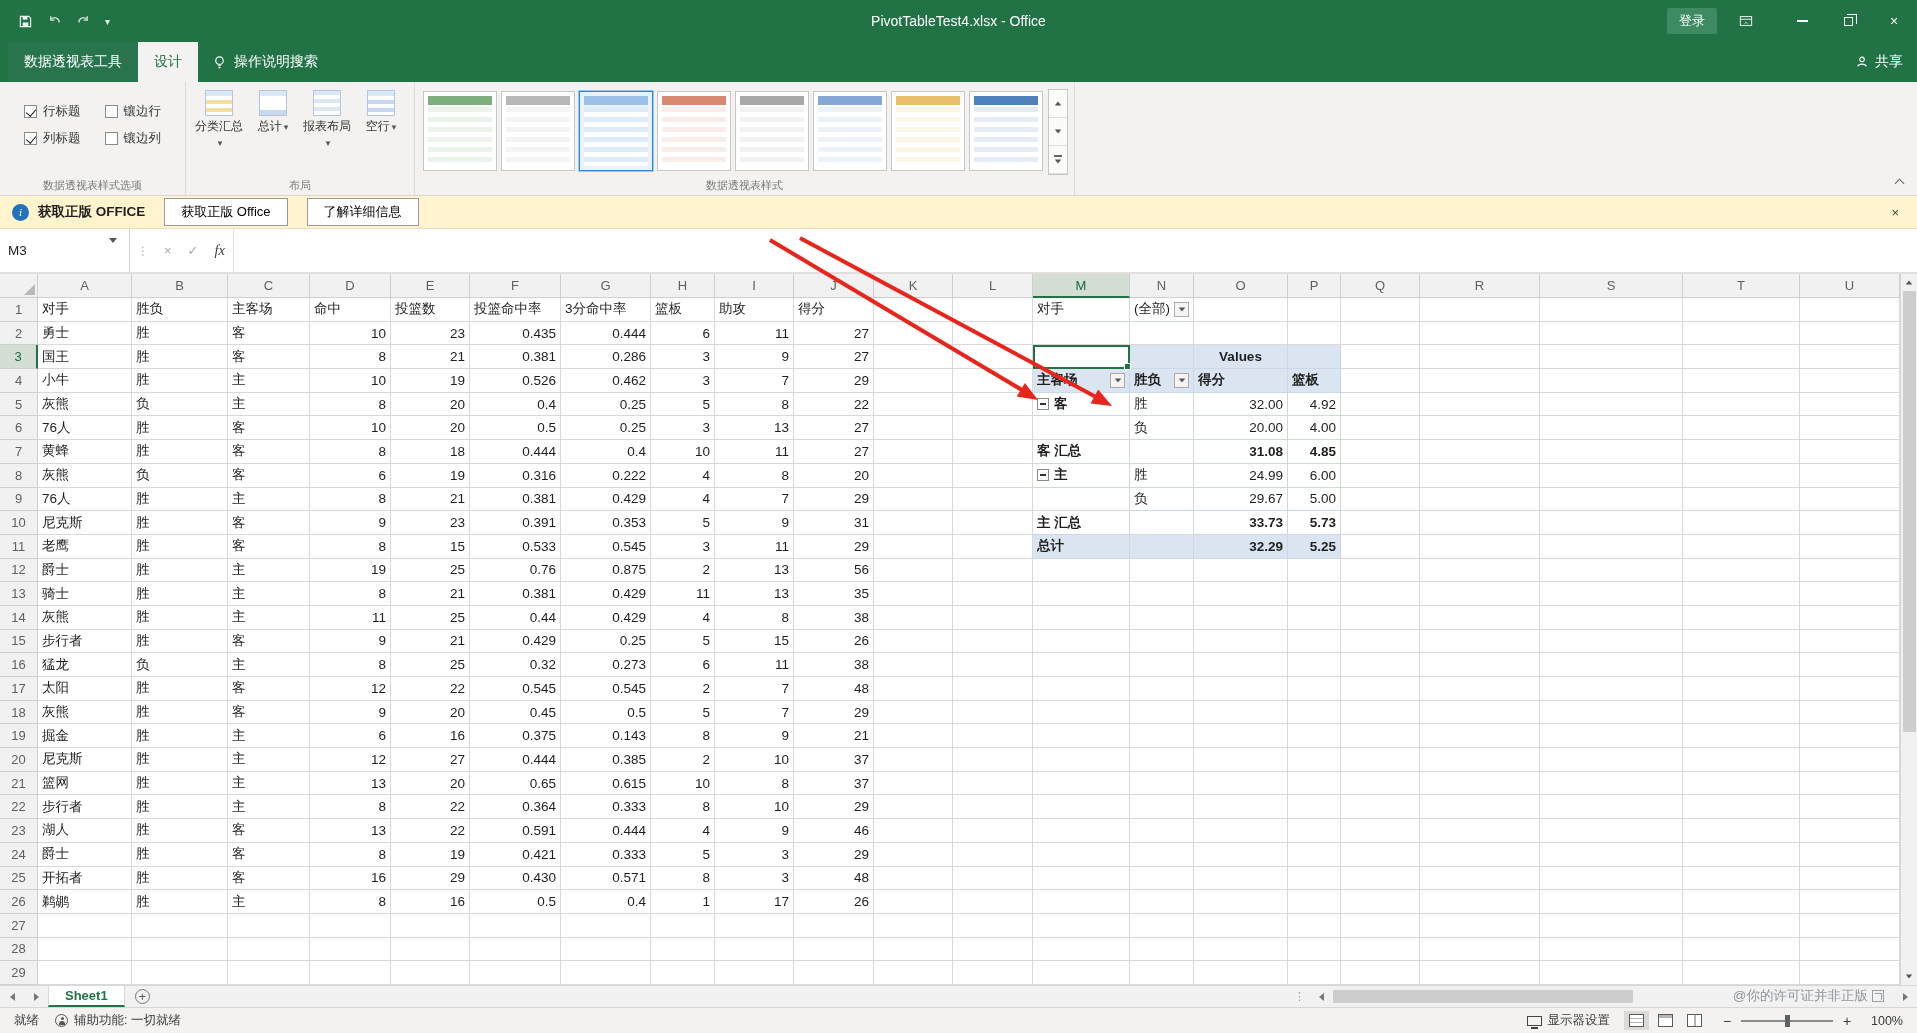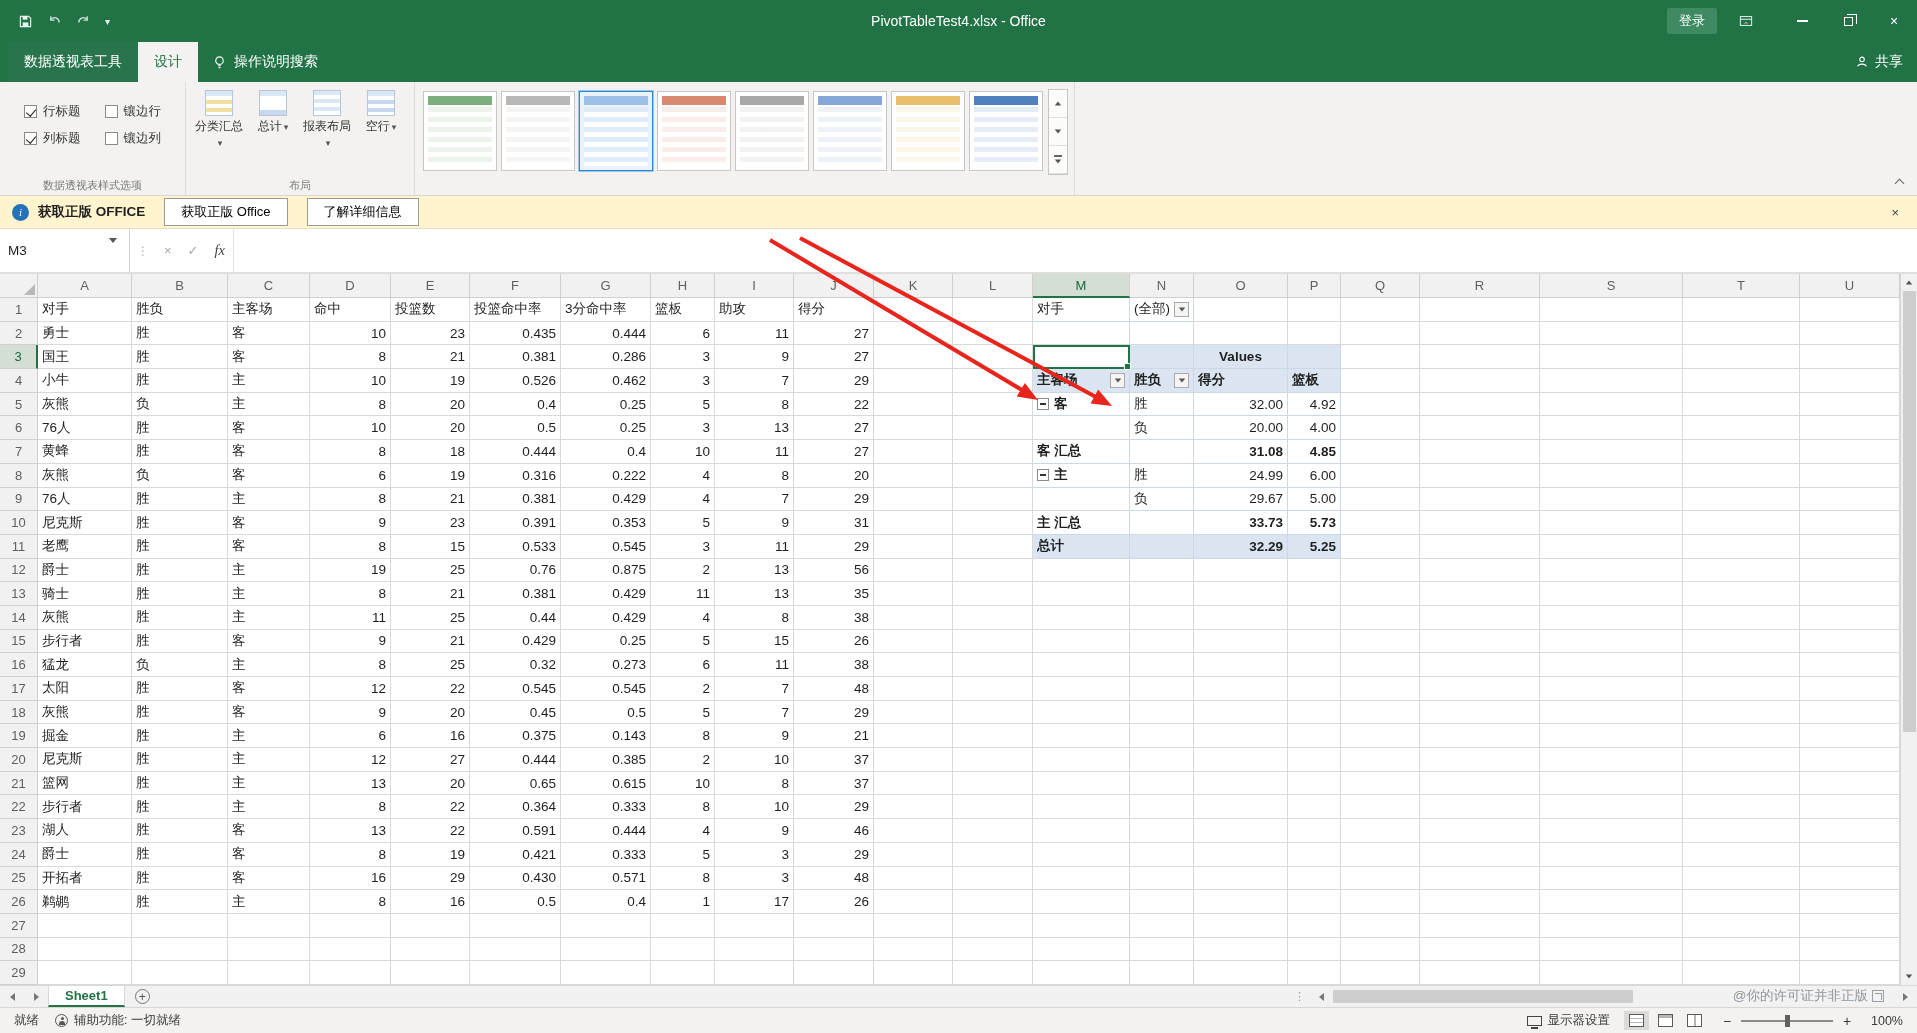--- a/index.html
+++ b/index.html
@@ -320,20 +320,21 @@
           </div>
         <div class="galbtn">
             <span class="tri-down tiny"></span>
           </div>
         <div class="galbtn">
             <span class="more-bar"></span>
             <span class="tri-down tiny"></span>
           </div>
       </div>
     </div>
+    <div class="glabel">数据透视表样式</div>
   </div>
   <div class="ribbon-collapse">
       <span class="chev-up"></span>
     </div>
 </div>
 
 <div class="msgbar">
   <span class="info-ic">i</span>
   <span class="msg-b">获取正版 OFFICE</span>
   <button class="msg-btn">获取正版 Office</button>

